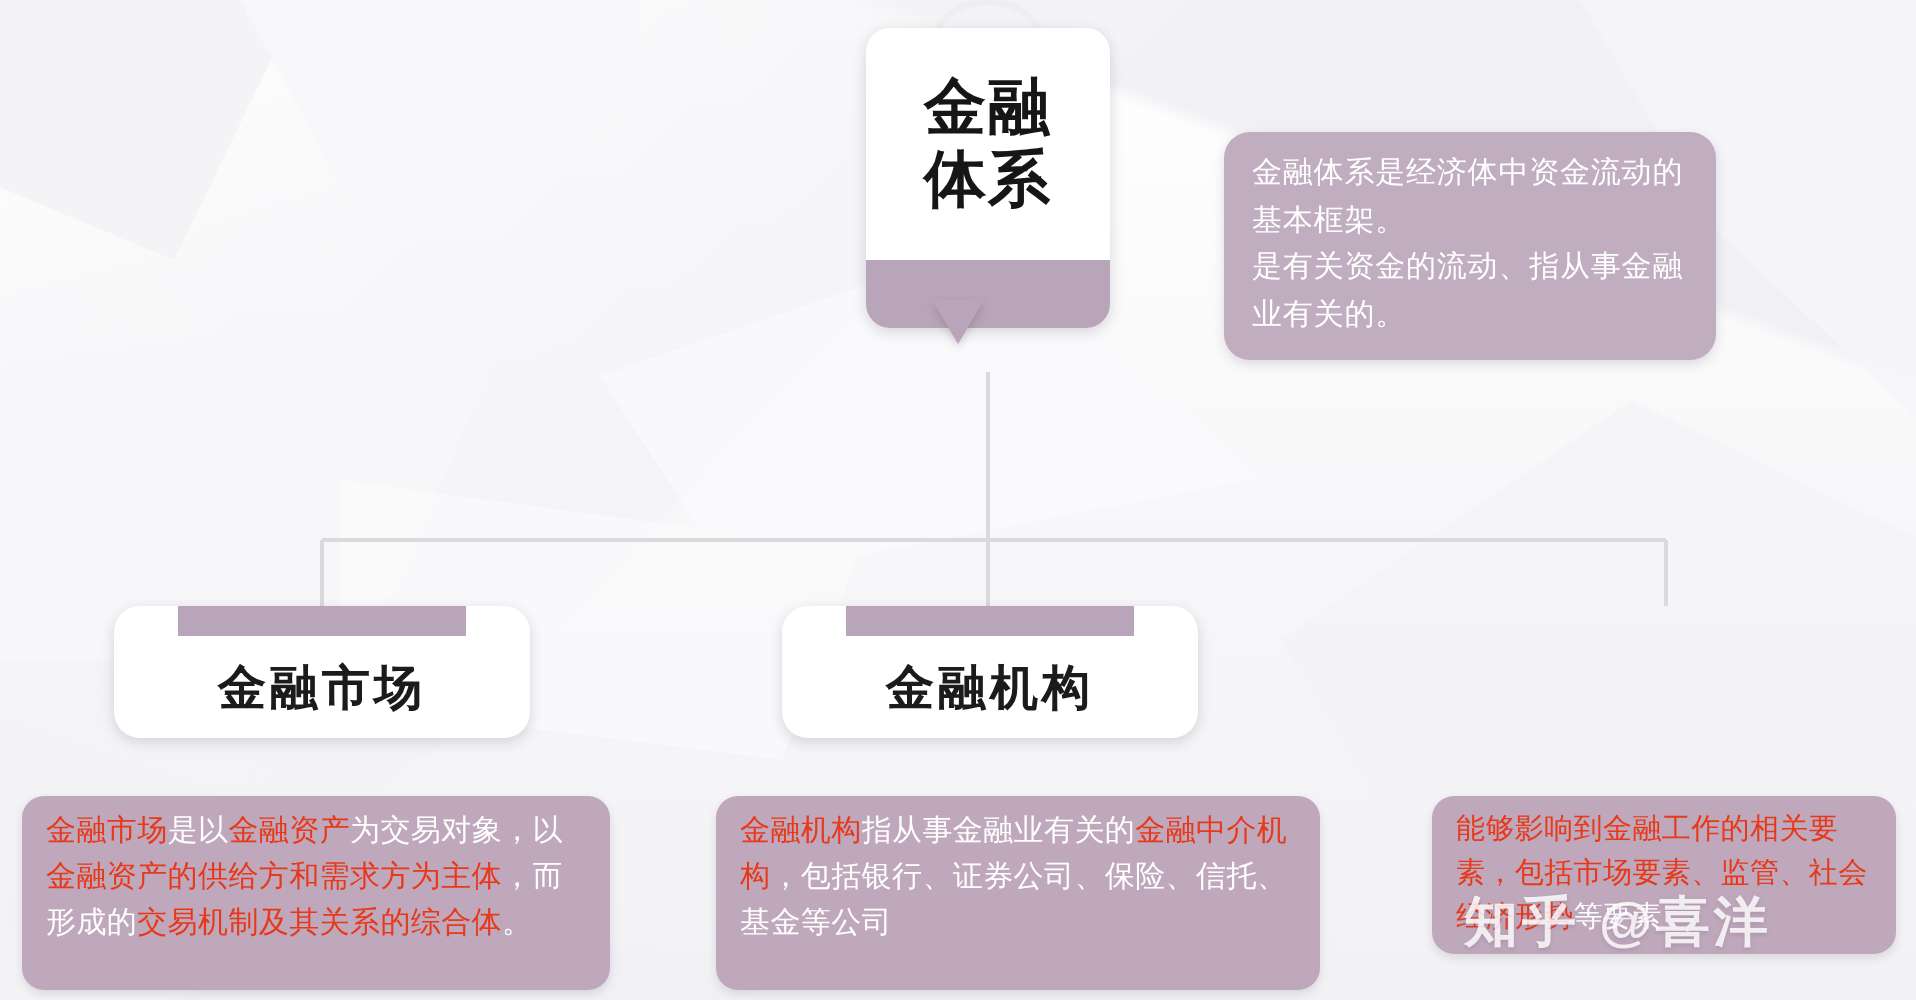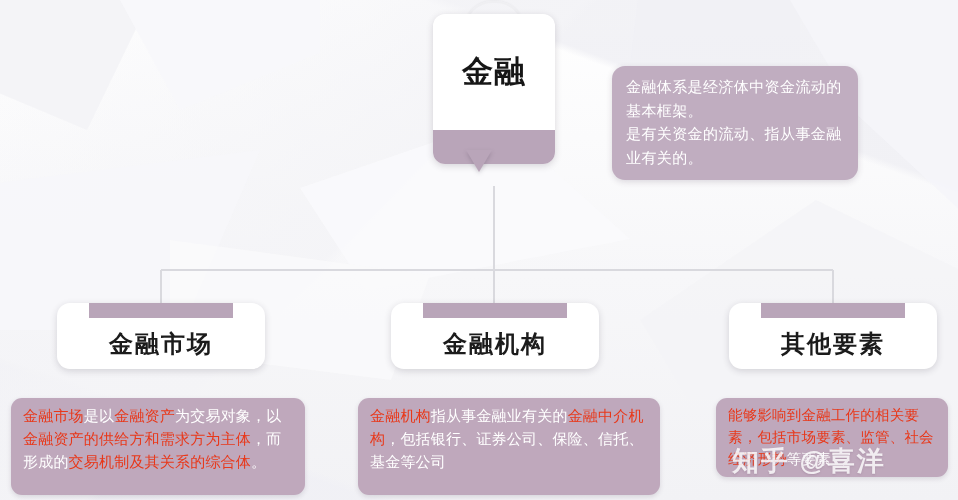--- a/index.html
+++ b/index.html
@@ -242,43 +242,40 @@
       <path d="M 494 270 L 494 303"></path>
       <path d="M 833 270 L 833 303"></path>
     </g>
   </svg>
 
   <div class="root-node">
     <div class="root-hang"></div>
     <div class="root-body">
       <div class="root-title">
         <span>金融</span>
+        <span>体系</span>
       </div>
       <div class="root-foot"></div>
     </div>
   </div>
   <div class="root-tail"></div>
 
   <div class="callout">
     <p>金融体系是经济体中资金流动的基本框架。</p>
     <p>是有关资金的流动、指从事金融业有关的。</p>
   </div>
 
   <div class="branch" id="branch-1">
     <div class="cap"></div>
     <div class="label">金融市场</div>
   </div>
   <div class="branch" id="branch-2">
     <div class="cap"></div>
     <div class="label">金融机构</div>
   </div>
-  <div class="branch" id="branch-3">
-    <div class="cap"></div>
-    <div class="label">其他要素</div>
-  </div>
 
   <div class="desc" id="desc-1"><span class="hl">金融市场</span><span>是以</span><span class="hl">金融资产</span><span>为交易对象，以</span><span class="hl">金融资产的供给方和需求方为主体</span><span>，而形成的</span><span class="hl">交易机制及其关系的综合体</span><span>。</span></div>
   <div class="desc" id="desc-2"><span class="hl">金融机构</span><span>指从事金融业有关的</span><span class="hl">金融中介机构</span><span>，包括银行、证券公司、保险、信托、基金等公司</span></div>
   <div class="desc" id="desc-3"><span class="hl">能够影响到</span><span class="hl">金融工作的相关要素</span><span class="hl">，包括市场要素、监管、社会经济形势</span><span>等要素</span></div>
 
   <div class="watermark">知乎 @喜洋</div>
 
 </div>
 
 </body></html>

